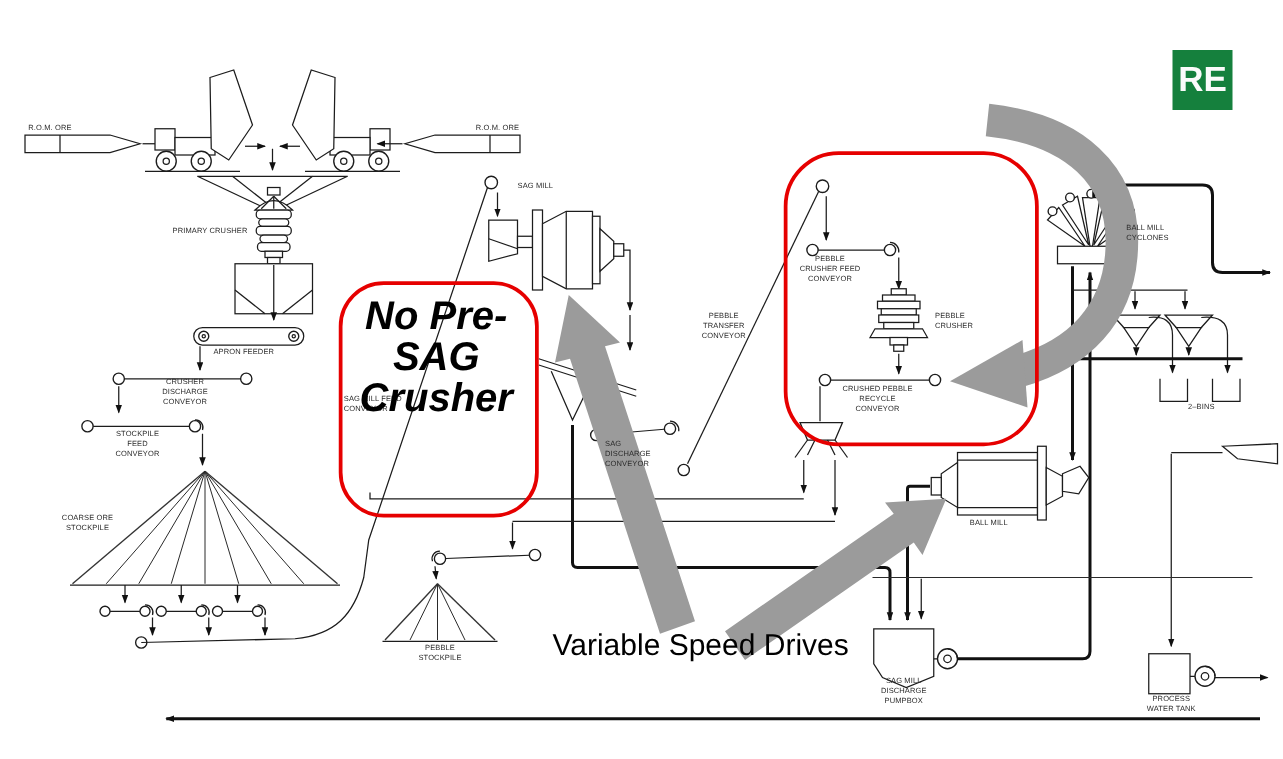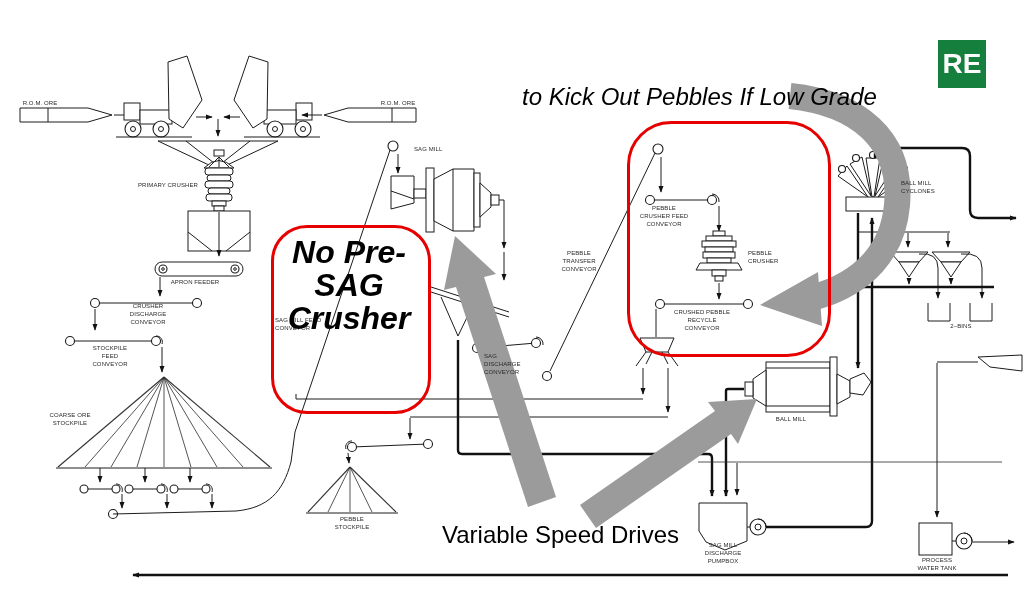--- a/index.html
+++ b/index.html
@@ -387,17 +387,16 @@
   <div class="lbl la-left" style="left:901px;top:180px;">BALL MILL
 CYCLONES</div>
   <div class="lbl" style="left:961px;top:323px;">2–BINS</div>
   <div class="lbl" style="left:791px;top:416px;">BALL MILL</div>
   <div class="lbl" style="left:723px;top:542px;">SAG MILL
 DISCHARGE
 PUMPBOX</div>
   <div class="lbl" style="left:937px;top:557px;">PROCESS
 WATER TANK</div>
 
-  <div class="note" style="left:522px;top:83px;">to Kick Out Pebbles If Low Grade</div>
   <div class="npsc">No Pre-SAG
 Crusher</div>
-  <div class="vsd" style="left:442px;top:503px;margin-top:18px;">Variable Speed Drives</div>
+  <div class="vsd" style="left:442px;top:503px;">Variable Speed Drives</div>
 </div>
 
 </body></html>

